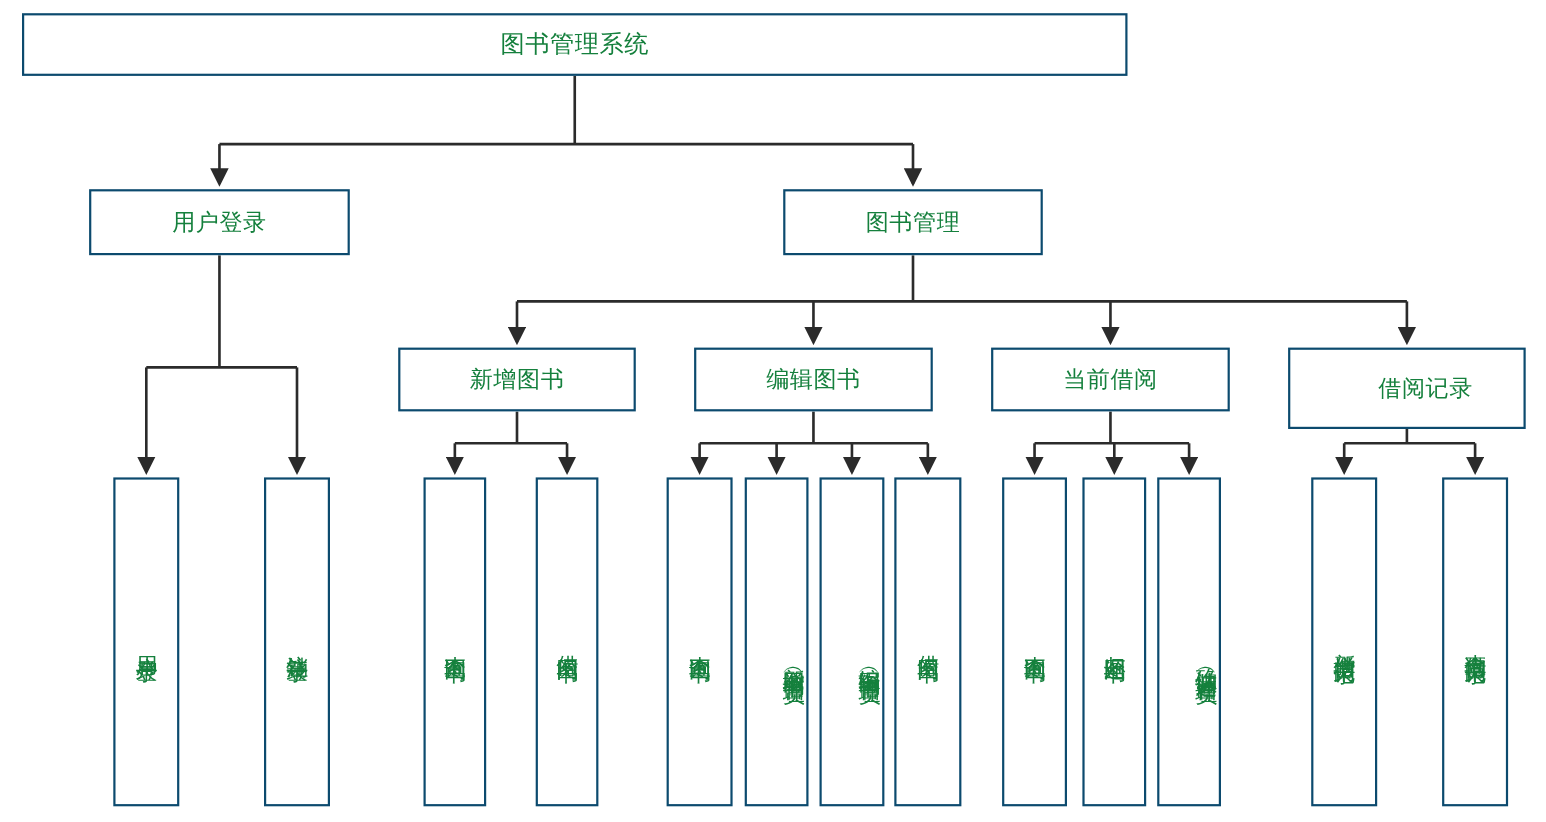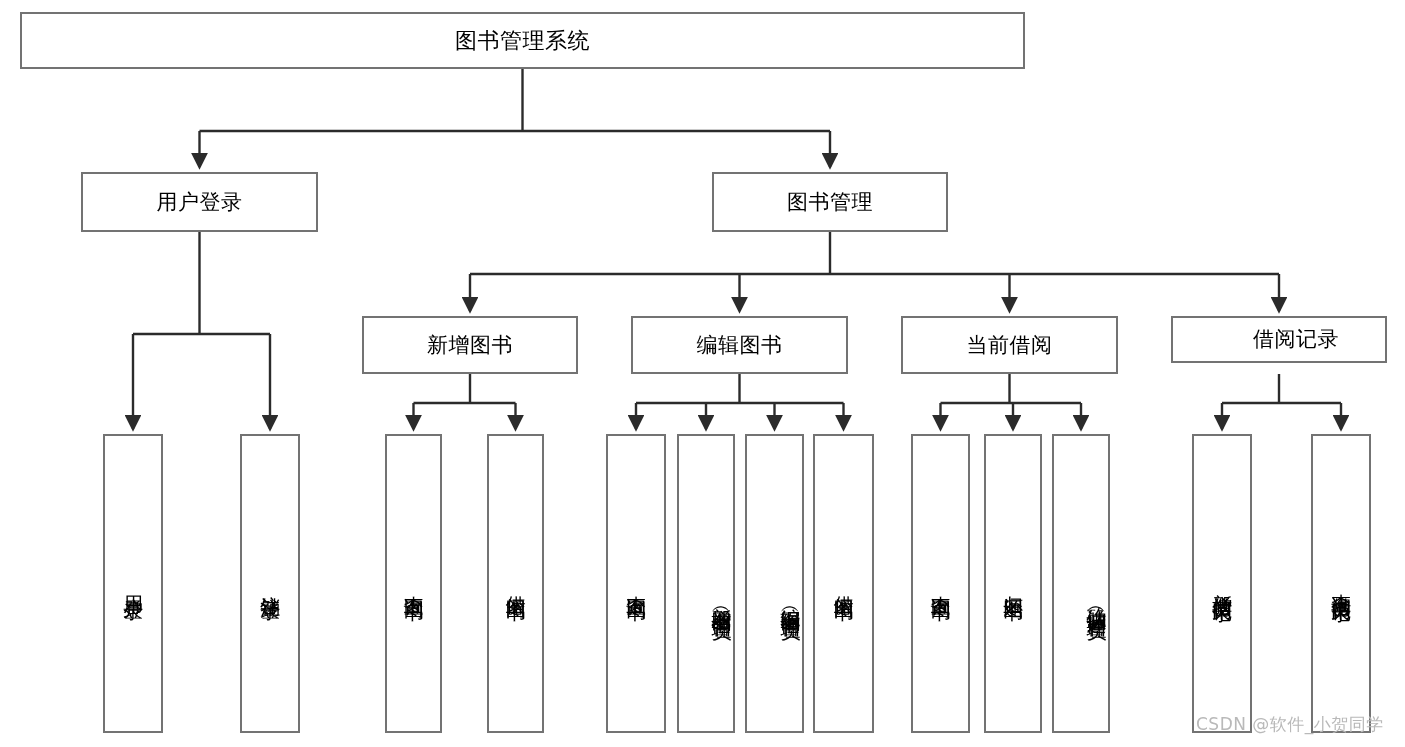--- a/index.html
+++ b/index.html
@@ -22,25 +22,25 @@
     left: 0;
     top: 0;
     width: 1405px;
     height: 747px;
     pointer-events: none;
   }
   .node {
     position: absolute;
     box-sizing: border-box;
     background: #ffffff;
-    border: 2px solid #737373;
+    border: 2px solid #0c4a6e;
     display: flex;
     align-items: center;
     justify-content: center;
-    color: #000000;
+    color: #15803d;
     line-height: 1.18;
     text-align: center;
     overflow: hidden;
   }
   .node.horizontal {
     font-size: 21px;
     letter-spacing: 0.5px;
   }
   .node.vertical {
     writing-mode: vertical-rl;
@@ -126,21 +126,21 @@
       </div>
       <div class="node horizontal" style="left: 362px; top: 316px; width: 216px; height: 58px;">
         <span>新增图书</span>
       </div>
       <div class="node horizontal" style="left: 631px; top: 316px; width: 217px; height: 58px;">
         <span>编辑图书</span>
       </div>
       <div class="node horizontal" style="left: 901px; top: 316px; width: 217px; height: 58px;">
         <span>当前借阅</span>
       </div>
-      <div class="node horizontal" style="left: 1171px; top: 316px; width: 216px; height: 47px; padding-left: 34px;">
+      <div class="node horizontal" style="left: 1171px; top: 316px; width: 216px; height: 74px; padding-left: 34px;">
         <span>借阅记录</span>
       </div>
       <div class="node vertical mid" style="left: 103px; top: 434px; width: 60px; height: 299px;">
         <span>用户登录</span>
       </div>
       <div class="node vertical mid" style="left: 240px; top: 434px; width: 60px; height: 299px;">
         <span>注销登录</span>
       </div>
       <div class="node vertical mid" style="left: 385px; top: 434px; width: 57px; height: 299px;">
         <span>查询图书</span>
@@ -170,15 +170,14 @@
         <span>确认归还（管理员）</span>
       </div>
       <div class="node vertical mid" style="left: 1192px; top: 434px; width: 60px; height: 299px;">
         <span>新增借阅记录</span>
       </div>
       <div class="node vertical mid" style="left: 1311px; top: 434px; width: 60px; height: 299px;">
         <span>查询借阅记录</span>
       </div>
     </div>
 
-  <div class="watermark" style="left: 1196px; top: 713px;">CSDN @软件_小贺同学</div>
 
 </div>
 
 </body></html>

